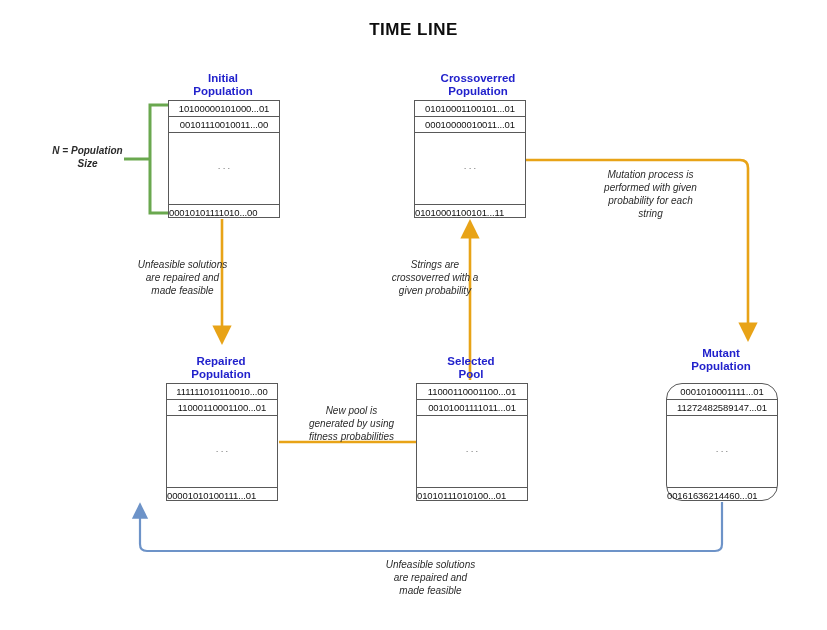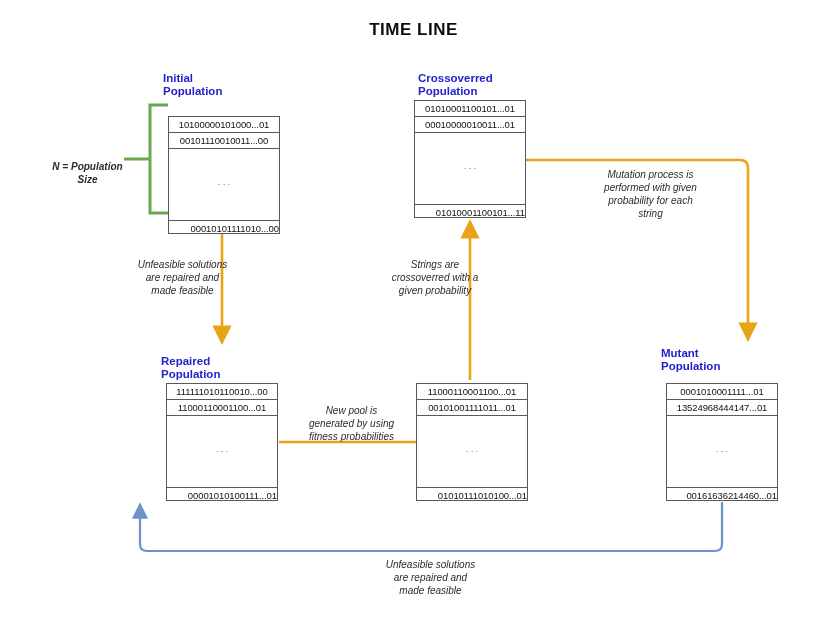--- a/index.html
+++ b/index.html
@@ -29,20 +29,21 @@
     width: 827px;
     text-align: center;
     font-size: 17px;
     font-weight: bold;
     color: #0d0d0d;
     letter-spacing: 0.5px;
   }
 
   .box-title {
     position: absolute;
+    text-align: center;
     font-size: 11.5px;
     font-weight: bold;
     color: #2222cc;
     line-height: 13px;
     white-space: pre-line;
   }
 
   .pop-box {
     position: absolute;
     border: 1.5px solid #595959;
@@ -72,38 +73,37 @@
     top: 50%;
     transform: translateY(-50%);
     text-align: center;
     font-size: 8px;
     color: #555555;
     line-height: 8px;
   }
   .pop-row-last {
     font-size: 9.5px;
     color: #111111;
-    text-align: right;
+    text-align: left;
     line-height: 15px;
     height: 15px;
     white-space: nowrap;
     overflow: hidden;
     letter-spacing: -0.1px;
   }
 
   .note {
     position: absolute;
     text-align: center;
     font-style: italic;
     font-weight: bold;
     font-size: 10px;
     color: #2b2b2b;
     line-height: 13px;
     white-space: pre-line;
-    margin-top: 16px;
   }
   .note-plain {
     position: absolute;
     text-align: center;
     font-style: italic;
     font-size: 10px;
     color: #2b2b2b;
     line-height: 13px;
     white-space: pre-line;
   }
@@ -146,21 +146,21 @@
 
     <g>
       <path d="M722,502 L722,544 Q722,551 715,551 L147,551 Q140,551 140,544 L140,510" fill="none" stroke="#6d93c8" stroke-width="2.2" marker-end="url(#arrow-blue)"></path>
     </g>
   </svg>
 
   <div class="title">TIME LINE</div>
 
   <div class="box-title" style="left:163px; top:72px; width:120px;">Initial
 Population</div>
-  <div class="pop-box" style="left:168px; top:116px; width:112px; height:118px;">
+  <div class="pop-box" style="left:168px; top:100px; width:112px; height:118px;">
     <div class="pop-row">10100000101000...01</div>
     <div class="pop-row">00101110010011...00</div>
     <div class="pop-mid" style="height:72px;">
       <div class="pop-dots">·
 ·
 ·</div>
     </div>
     <div class="pop-row-last">00010101111010...00</div>
   </div>
 
@@ -183,36 +183,38 @@
     <div class="pop-row">111111010110010...00</div>
     <div class="pop-row">11000110001100...01</div>
     <div class="pop-mid" style="height:72px;">
       <div class="pop-dots">·
 ·
 ·</div>
     </div>
     <div class="pop-row-last">00001010100111...01</div>
   </div>
 
+  <div class="box-title" style="left:411px; top:355px; width:120px;">Selected
+Pool</div>
   <div class="pop-box" style="left:416px; top:383px; width:112px; height:118px;">
     <div class="pop-row">11000110001100...01</div>
     <div class="pop-row">00101001111011...01</div>
     <div class="pop-mid" style="height:72px;">
       <div class="pop-dots">·
 ·
 ·</div>
     </div>
     <div class="pop-row-last">01010111010100...01</div>
   </div>
 
   <div class="box-title" style="left:661px; top:347px; width:120px;">Mutant
 Population</div>
-  <div class="pop-box" style="left:666px; top:383px; width:112px; height:118px;">
+  <div class="pop-box" style="left:666px; top:383px; width:112px; height:118px;border-radius:16px;">
     <div class="pop-row">0001010001111...01</div>
-    <div class="pop-row">13524968444147...01</div>
+    <div class="pop-row">11272482589147...01</div>
     <div class="pop-mid" style="height:72px;">
       <div class="pop-dots">·
 ·
 ·</div>
     </div>
     <div class="pop-row-last">00161636214460...01</div>
   </div>
 
   <div class="note" style="left:30px; top:144px; width:115px;">N = Population
 Size</div>

